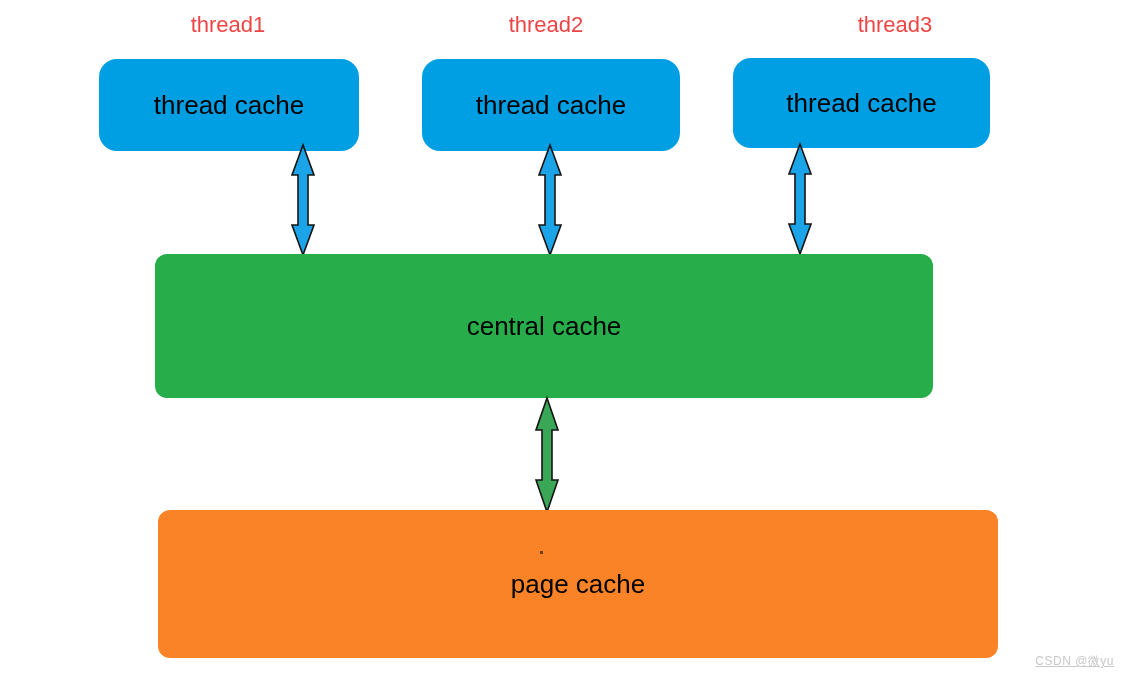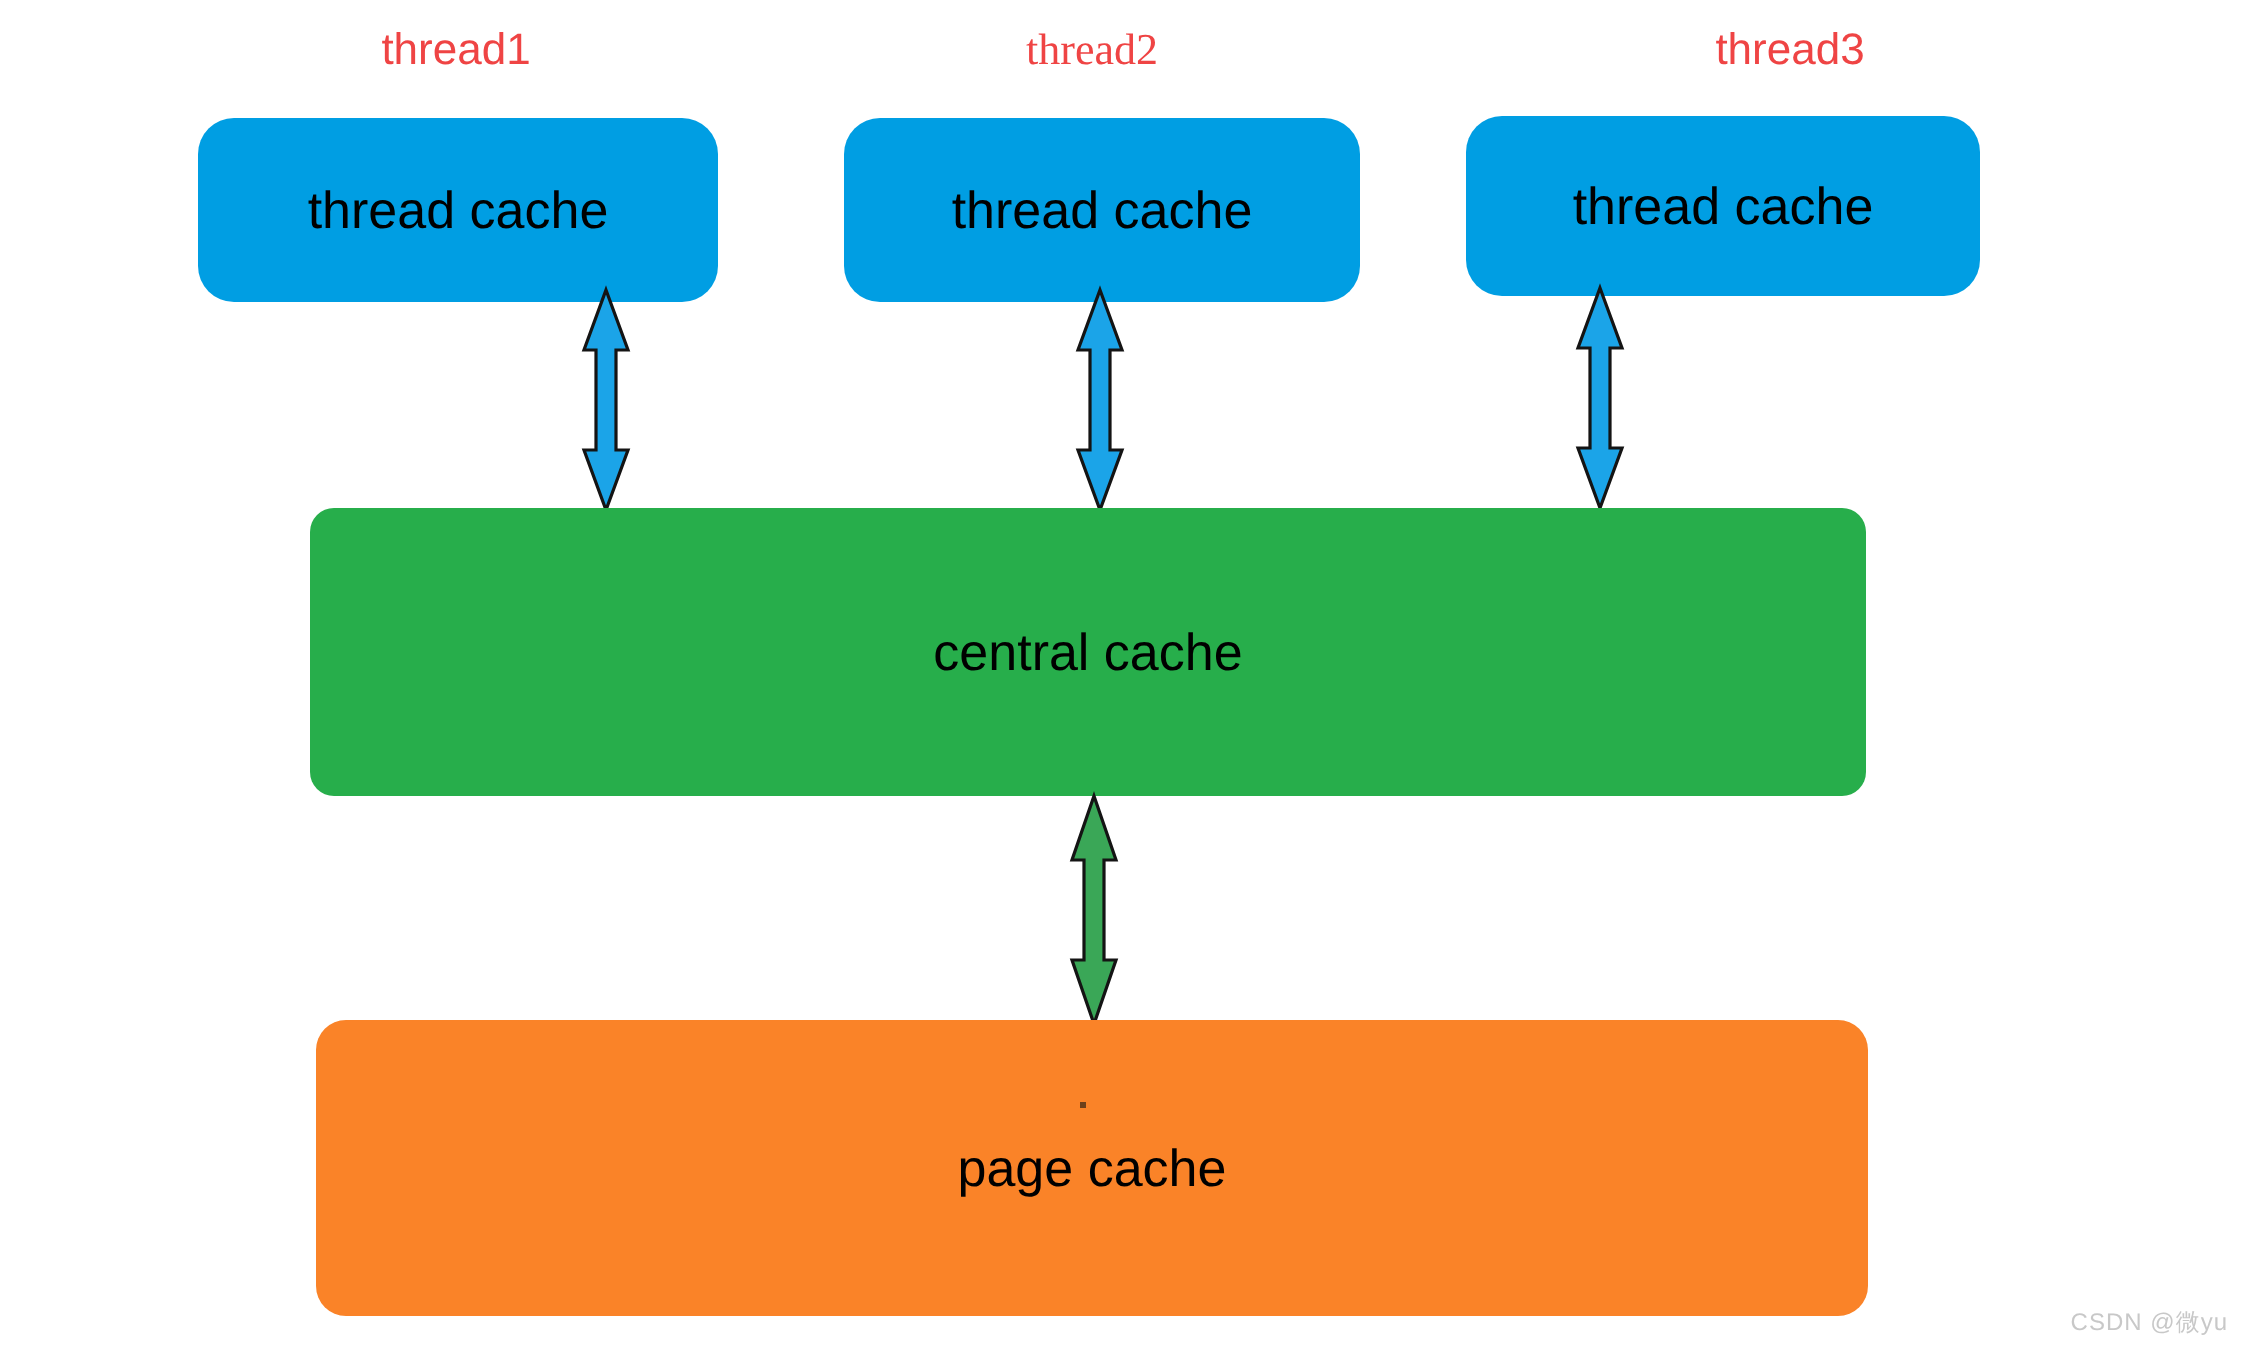--- a/index.html
+++ b/index.html
@@ -60,21 +60,21 @@
     background: #3d2a16;
     opacity: .75;
   }
 </style>
 </head>
 <body>
 
 <div id="canvas">
 
   <div class="thread-label" style="left:163px; top:14px; width:130px;">thread1</div>
-  <div class="thread-label" style="left:481px; top:14px; width:130px;font-family:Liberation Serif, serif;">thread2</div>
+  <div class="thread-label" style="left:481px; top:14px; width:130px;">thread2</div>
   <div class="thread-label" style="left:830px; top:14px; width:130px;">thread3</div>
 
   <div class="box box-thread" style="left:99px; top:59px; width:260px; height:92px; background:#009ee3;">
     <span>thread cache</span>
   </div>
   <div class="box box-thread" style="left:422px; top:59px; width:258px; height:92px; background:#009ee3;">
     <span>thread cache</span>
   </div>
   <div class="box box-thread" style="left:733px; top:58px; width:257px; height:90px; background:#009ee3;">
     <span>thread cache</span>
@@ -91,21 +91,21 @@
   </svg>
 
   <div class="box box-wide" style="left:155px; top:254px; width:778px; height:144px; background:#27ae4b;">
     <span>central cache</span>
   </div>
 
   <svg class="arrow-svg" style="left:530px; top:396px;" width="34" height="118" viewBox="0 0 34 118">
     <polygon points="17,2 28,34 22,34 22,84 28,84 17,116 6,84 12,84 12,34 6,34" fill="#3aa757" stroke="#141414" stroke-width="1.6" stroke-linejoin="miter"></polygon>
   </svg>
 
-  <div class="box box-wide" style="left:158px; top:510px; width:776px; height:148px; background:#fa8328;border-radius:15px;">
+  <div class="box box-wide" style="left:158px; top:510px; width:840px; height:148px; background:#fa8328;">
     <span>page cache</span>
   </div>
 
   <div class="speck" style="left:540px; top:551px;"></div>
 
-  <div class="watermark" style="right:9px; bottom:8px;">CSDN @微yu</div>
+  <div class="watermark" style="right:9px; bottom:8px;text-decoration:underline;">CSDN @微yu</div>
 
 </div>
 
 </body></html>

